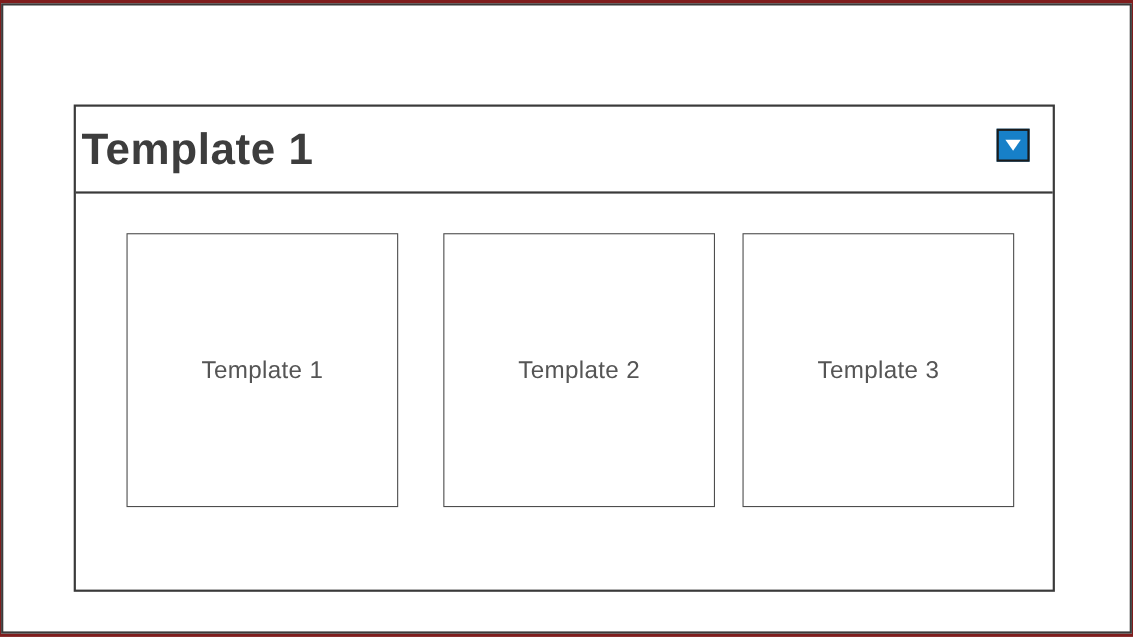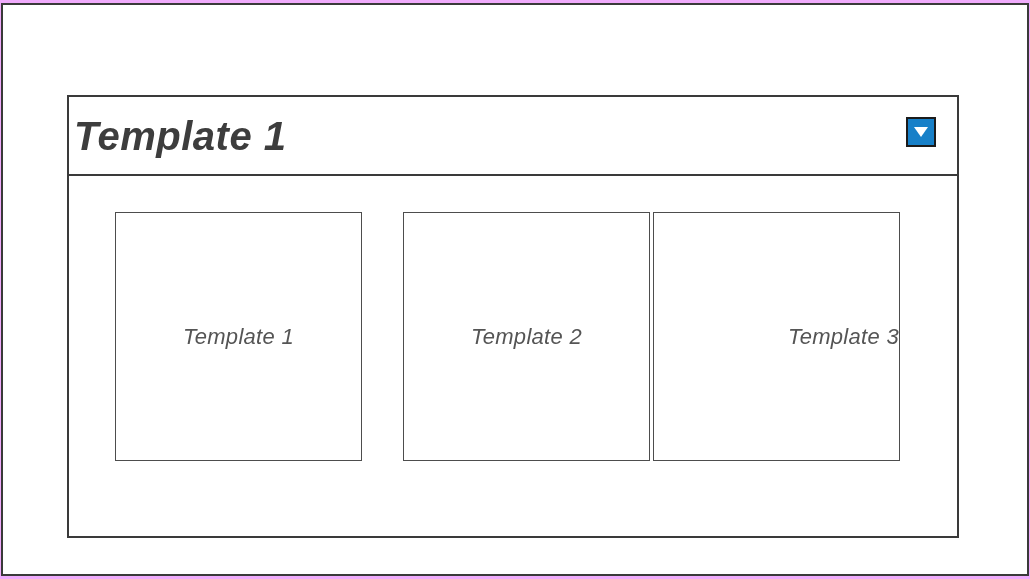--- a/index.html
+++ b/index.html
@@ -5,23 +5,22 @@
   html, body {
     margin: 0;
     padding: 0;
     background: #ffffff;
     font-family: "Liberation Sans", sans-serif;
   }
   .viewport {
     position: relative;
     width: 1030px;
     height: 579px;
-    background: #f0abfc;
+    background: #7f1d1d;
     overflow: hidden;
-    font-style: italic;
   }
   
   .page-frame {
     position: absolute;
     left: 1px;
     top: 3px;
     width: 1024px;
     height: 569px;
     border: 2px solid #3a3a3a;
     background: #ffffff;
@@ -88,21 +87,21 @@
     box-sizing: border-box;
     border: 1px solid #4d4d4d;
     background: #ffffff;
     display: flex;
     align-items: center;
     justify-content: center;
     cursor: pointer;
   }
   .card-1 { left: 46px; }
   .card-2 { left: 334px; }
-  .card-3 { left: 584px; justify-content: flex-end; }
+  .card-3 { left: 606px; }
   .card-label {
     font-size: 22px;
     color: #555555;
     letter-spacing: 0.3px;
   }
 </style>
 </head>
 <body>
 
 <div class="viewport">

